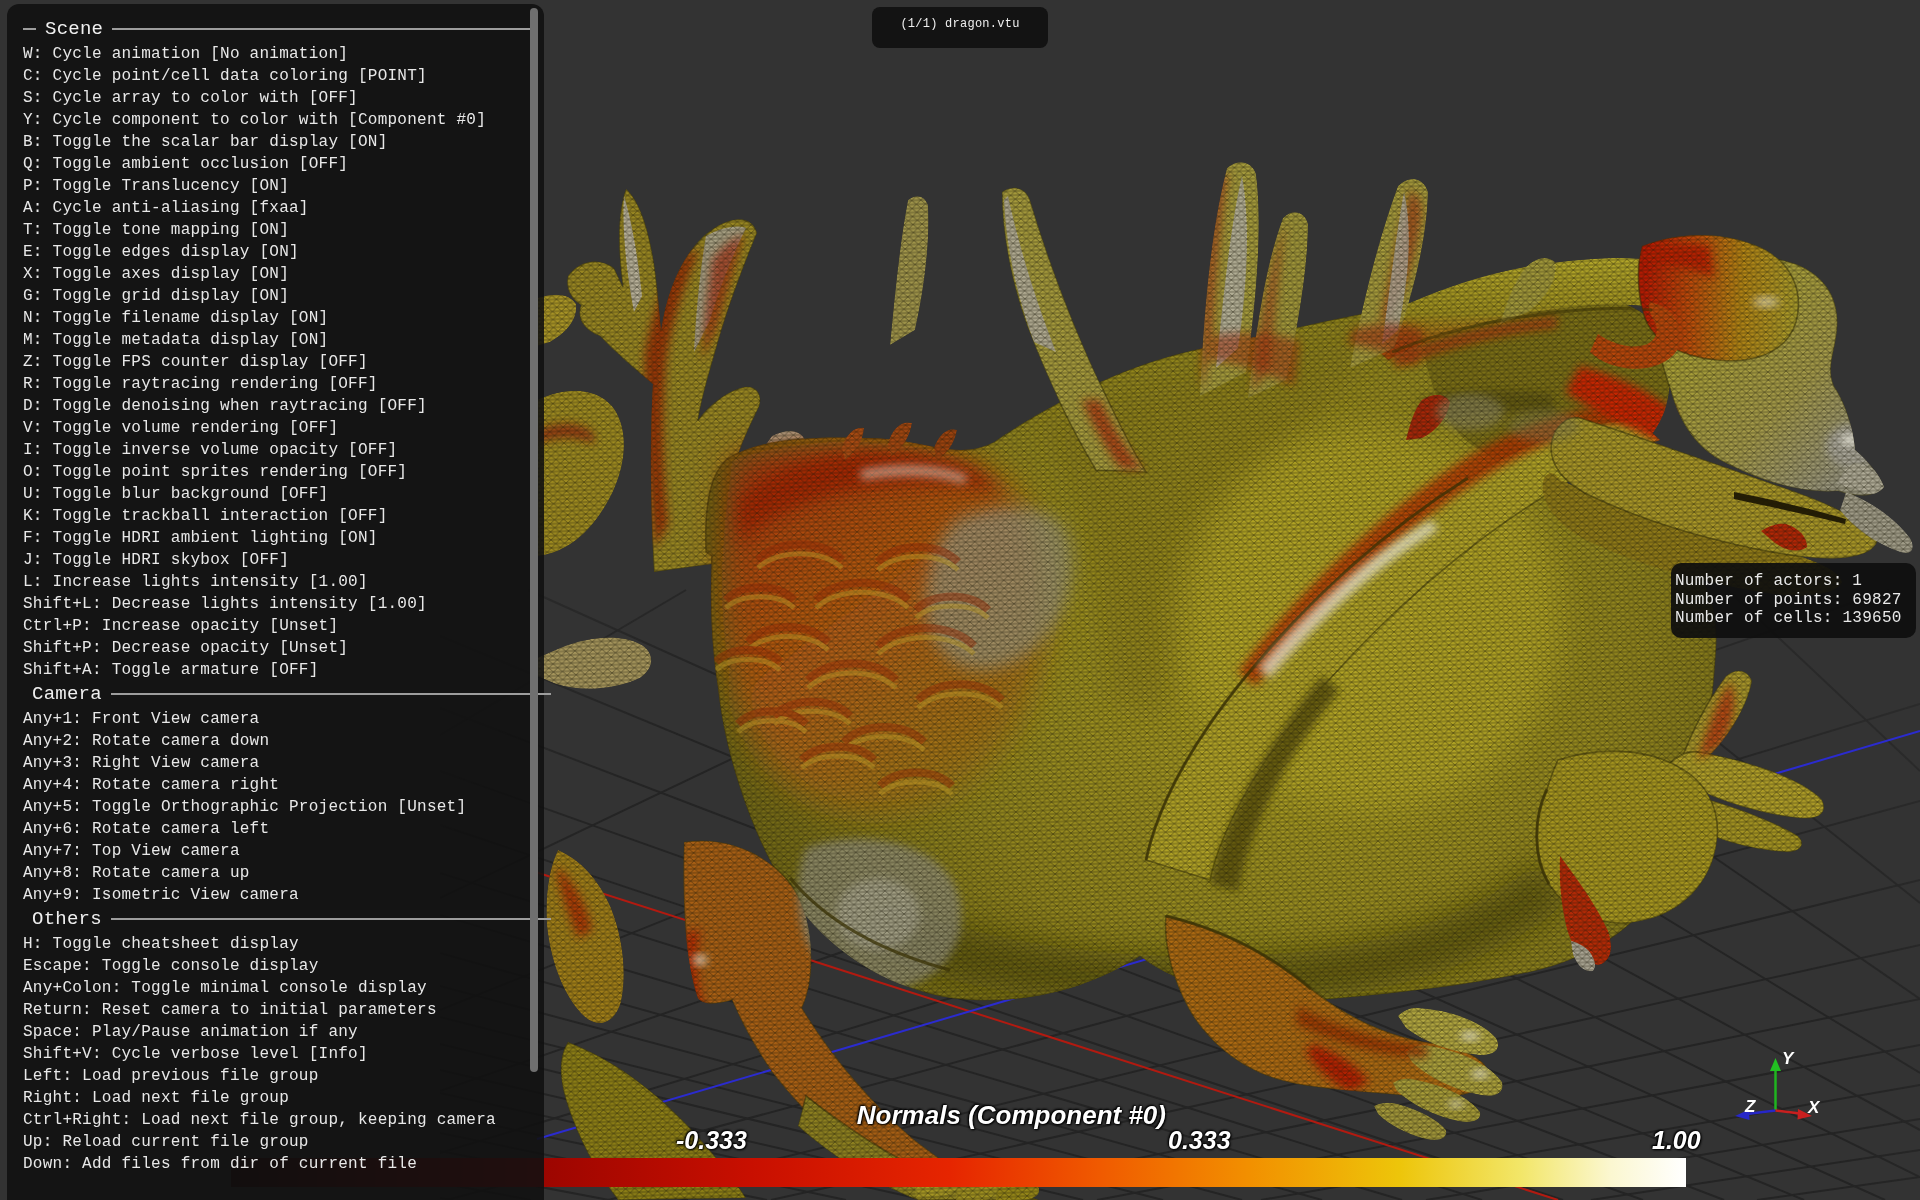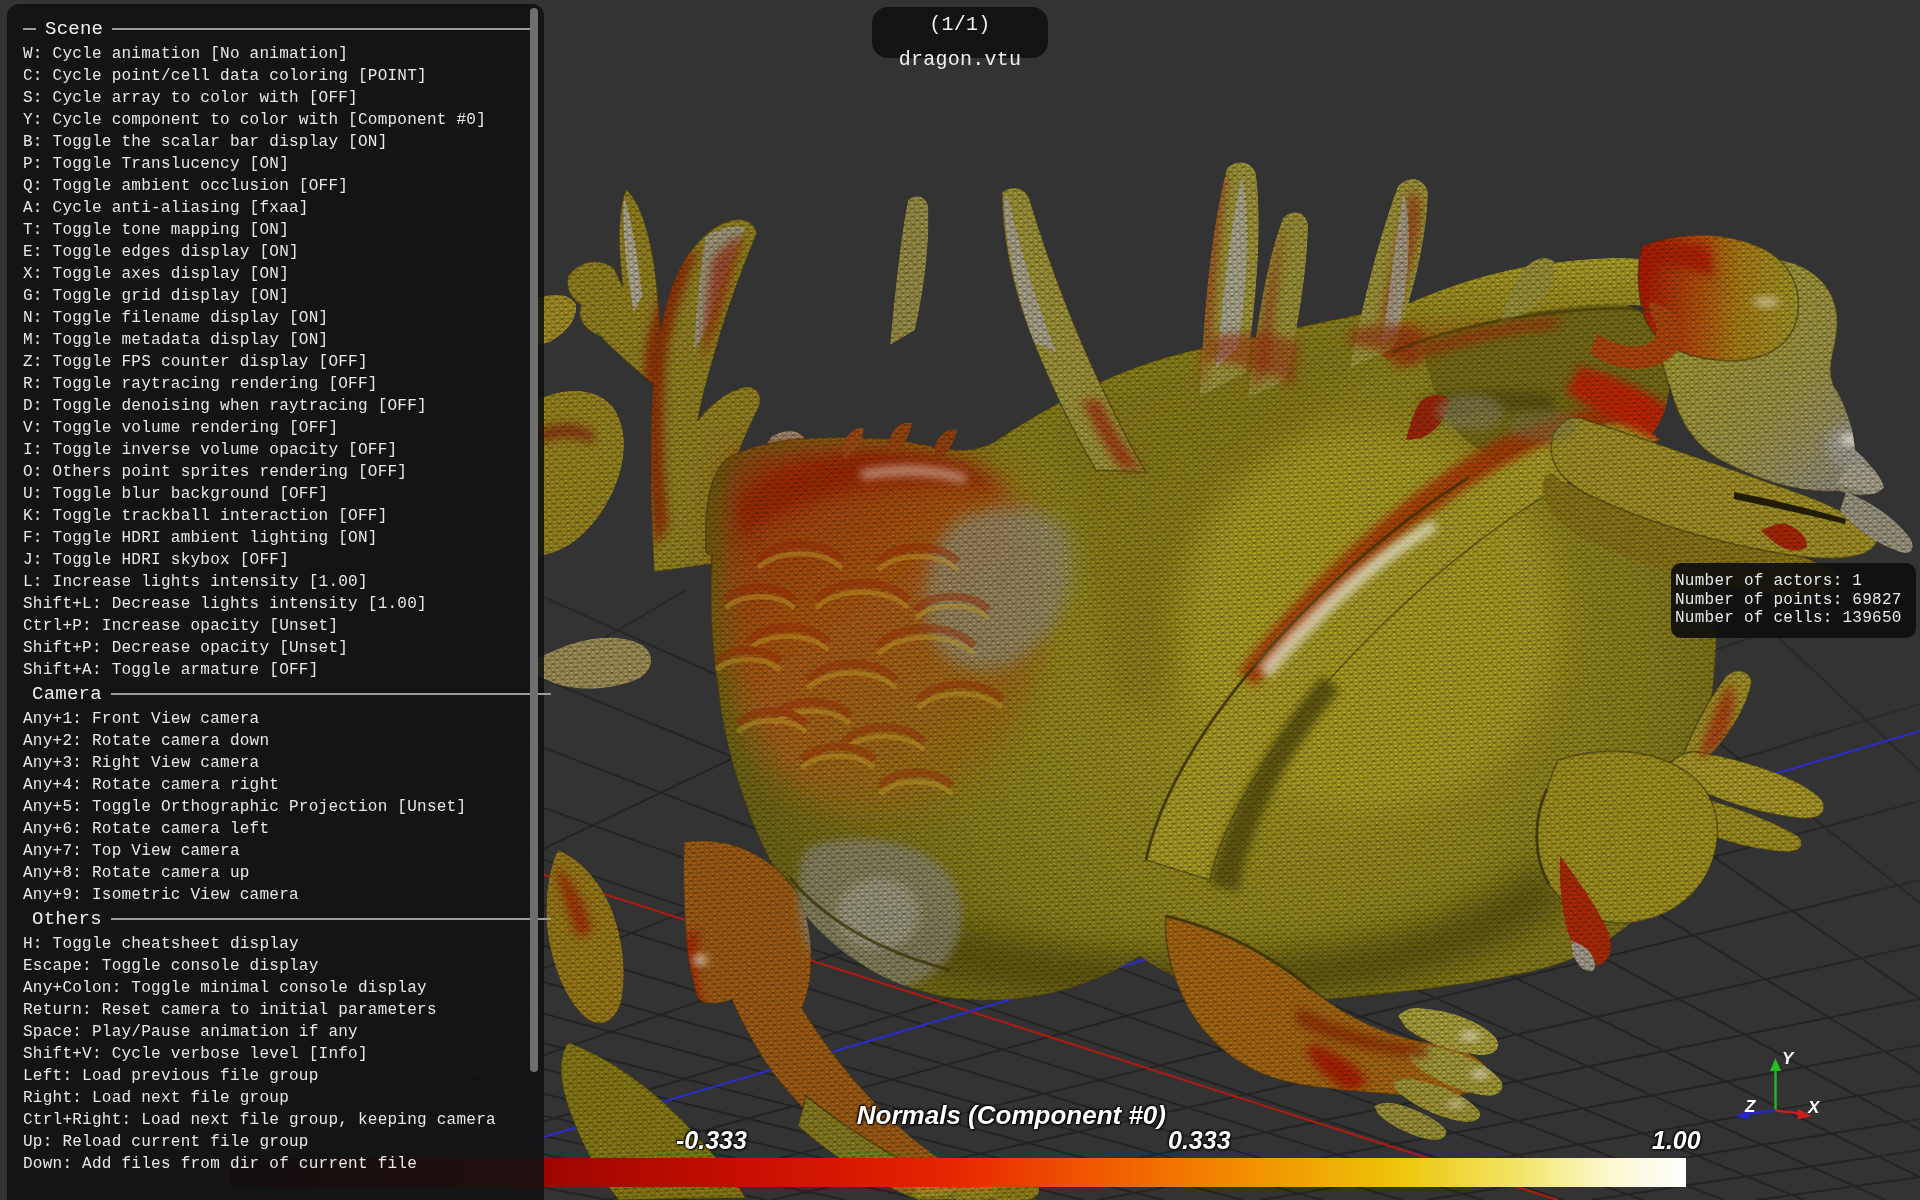--- a/index.html
+++ b/index.html
@@ -8,22 +8,22 @@
 #panel { left:7px; top:4px; width:537px; height:1250px; background:rgba(16,16,16,0.88);
   border-radius:12px; padding:12px 0 0 16px; font-size:16px; line-height:22px; color:#e8e8e8; }
 #panel .ln { white-space:pre; letter-spacing:0.25px; }
 #panel .hd { display:flex; align-items:center; height:24px; margin:1px 0 2px 0; }
 #panel .dash { width:13px; height:2px; background:#9d9d9d; margin-right:9px; }
 #panel .ti { font-size:19px; color:#f0f0f0; letter-spacing:0.25px; }
 #panel .rule { flex:0 0 auto; height:2px; background:#9d9d9d; margin-left:9px; }
 #panel .rule { width:440px; }
 #panel > div:nth-child(1) .rule { width:426px; }
 #scrollbar { position:absolute; left:530px; top:8px; width:8px; height:1064px; background:#6f6f6f; border-radius:4px; }
-#fname { left:872px; top:7px; width:176px; height:51px; background:rgba(16,16,16,0.92); border-radius:16px;
-  font-size:20px; line-height:35px; text-align:center; color:#efefef; letter-spacing:0.25px; }
+#fname { left:872px; top:7px; width:176px; height:41px; background:rgba(16,16,16,0.92); border-radius:8px;
+  font-size:12px; line-height:35px; text-align:center; color:#efefef; letter-spacing:0.25px; }
 #meta { left:1671px; top:563px; width:245px; height:75px; background:rgba(14,14,14,0.92); border-radius:10px;
   font-size:16px; line-height:18.5px; padding:9px 0 0 4px; color:#e9e9e9; letter-spacing:0.25px; white-space:pre; }
 #sbar { left:231px; top:1158px; width:1455px; height:29px;
   background:linear-gradient(90deg, #240000 0%, #600000 10%, #9b0500 21%, #c80f00 35.7%, #e62500 49.4%, #f05a00 59.7%, #f29000 70%, #edc50a 80.3%, #f2e668 88.6%, #fbf7d0 94.8%, #ffffff 100%); }
 .sblabel { position:absolute; font-family:"Liberation Sans", sans-serif; font-weight:bold; font-style:italic;
   color:#fff; text-shadow:0 0 3px #000, 1px 1px 2px #000, -1px -1px 2px #000; }
 #sbtitle { left:836px; top:1100px; width:330px; text-align:right; font-size:26px; }
 .tick { top:1126px; font-size:25px; }
 </style></head><body>
 <svg id="scene" width="1920" height="1200" viewBox="0 0 1920 1200">
@@ -415,35 +415,35 @@
 <div class="hd">
       <span class="dash"></span>
       <span class="ti">Scene</span>
       <span class="rule"></span>
     </div>
 <div class="ln">W: Cycle animation [No animation]</div>
 <div class="ln">C: Cycle point/cell data coloring [POINT]</div>
 <div class="ln">S: Cycle array to color with [OFF]</div>
 <div class="ln">Y: Cycle component to color with [Component #0]</div>
 <div class="ln">B: Toggle the scalar bar display [ON]</div>
+<div class="ln">Q: Toggle ambient occlusion [OFF]</div>
 <div class="ln">P: Toggle Translucency [ON]</div>
-<div class="ln">Q: Toggle ambient occlusion [OFF]</div>
 <div class="ln">A: Cycle anti-aliasing [fxaa]</div>
 <div class="ln">T: Toggle tone mapping [ON]</div>
 <div class="ln">E: Toggle edges display [ON]</div>
 <div class="ln">X: Toggle axes display [ON]</div>
 <div class="ln">G: Toggle grid display [ON]</div>
 <div class="ln">N: Toggle filename display [ON]</div>
 <div class="ln">M: Toggle metadata display [ON]</div>
 <div class="ln">Z: Toggle FPS counter display [OFF]</div>
 <div class="ln">R: Toggle raytracing rendering [OFF]</div>
 <div class="ln">D: Toggle denoising when raytracing [OFF]</div>
 <div class="ln">V: Toggle volume rendering [OFF]</div>
 <div class="ln">I: Toggle inverse volume opacity [OFF]</div>
-<div class="ln">O: Others point sprites rendering [OFF]</div>
+<div class="ln">O: Toggle point sprites rendering [OFF]</div>
 <div class="ln">U: Toggle blur background [OFF]</div>
 <div class="ln">K: Toggle trackball interaction [OFF]</div>
 <div class="ln">F: Toggle HDRI ambient lighting [ON]</div>
 <div class="ln">J: Toggle HDRI skybox [OFF]</div>
 <div class="ln">L: Increase lights intensity [1.00]</div>
 <div class="ln">Shift+L: Decrease lights intensity [1.00]</div>
 <div class="ln">Ctrl+P: Increase opacity [Unset]</div>
 <div class="ln">Shift+P: Decrease opacity [Unset]</div>
 <div class="ln">Shift+A: Toggle armature [OFF]</div>
     <div class="hd">

